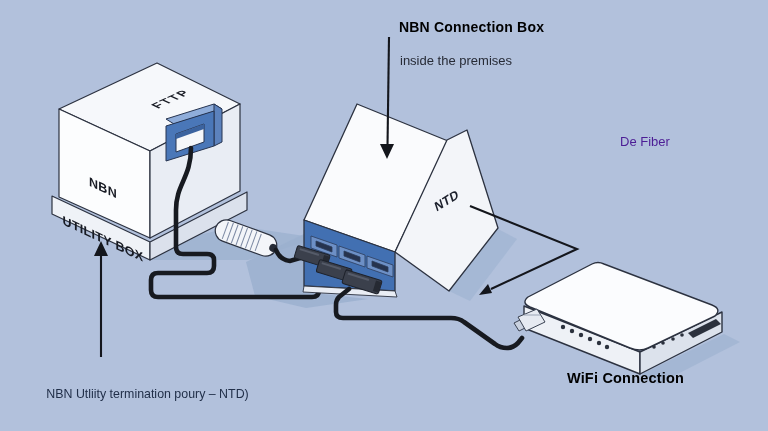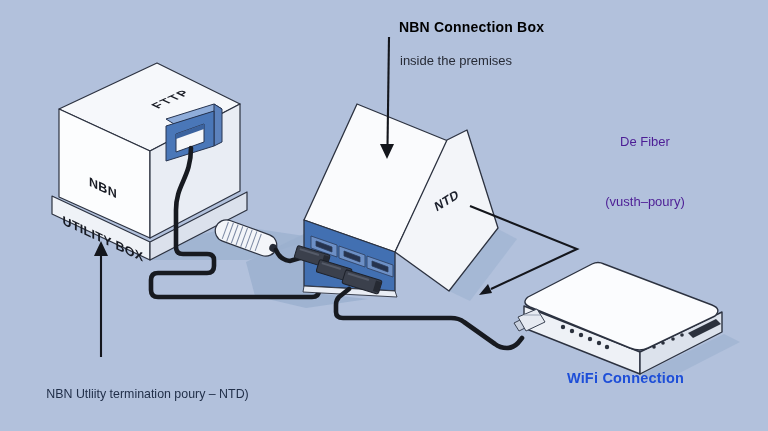--- a/index.html
+++ b/index.html
@@ -5,21 +5,21 @@
   html,body{margin:0;padding:0;}
   #stage{
     position:relative;width:768px;height:431px;overflow:hidden;
     background:#b2c1dc;
     font-family:"Liberation Sans","DejaVu Sans",sans-serif;
   }
   .txt{position:absolute;white-space:pre;}
   #cb-title{left:399px;top:19px;font-size:14px;font-weight:bold;color:#000000;letter-spacing:.2px;}
   #cb-sub{left:400px;top:53px;font-size:13px;color:#272b36;}
   #fiber-note{left:570px;top:92px;width:150px;text-align:center;font-size:13px;line-height:20px;color:#4c1d95;}
-  #wifi-label{left:543px;top:370px;width:165px;text-align:center;font-size:14.5px;font-weight:bold;color:#1d4ed8;letter-spacing:.2px;}
+  #wifi-label{left:543px;top:370px;width:165px;text-align:center;font-size:14.5px;font-weight:bold;color:#000000;letter-spacing:.2px;}
   #utility-note{left:20px;top:343px;width:255px;text-align:center;font-size:12.4px;line-height:20.5px;color:#22304a;}
   #box-front-label{
     left:60px;top:126px;width:86px;text-align:center;
     font-size:12.5px;font-weight:bold;line-height:17px;color:#171a23;letter-spacing:.3px;
     transform:skewY(25deg);transform-origin:0 0;
   }
   #box-top-label{
     left:148px;top:104px;font-size:12.5px;font-weight:bold;color:#171a23;letter-spacing:1.5px;
     transform:matrix(0.906,-0.423,0.904,0.427,0,0);transform-origin:0 0;
   }
@@ -156,21 +156,20 @@
         <polygon points="479,295 492,293 488,284" stroke="none"></polygon>
       </g>
     </g>
   </svg>
 
   <div class="txt" id="cb-title">NBN Connection Box</div>
   <div class="txt" id="cb-sub">inside the premises</div>
 
   <div class="txt" id="fiber-note">
     <div>De Fiber</div>
-    <div>(vusth–poury)</div>
   </div>
 
   <div class="txt" id="box-front-label">
     <div>NBN</div>
     <div>UTILITY BOX</div>
   </div>
   <div class="txt" id="box-top-label">FTTP</div>
 
   <div class="txt" id="ntd-label">NTD</div>
 

